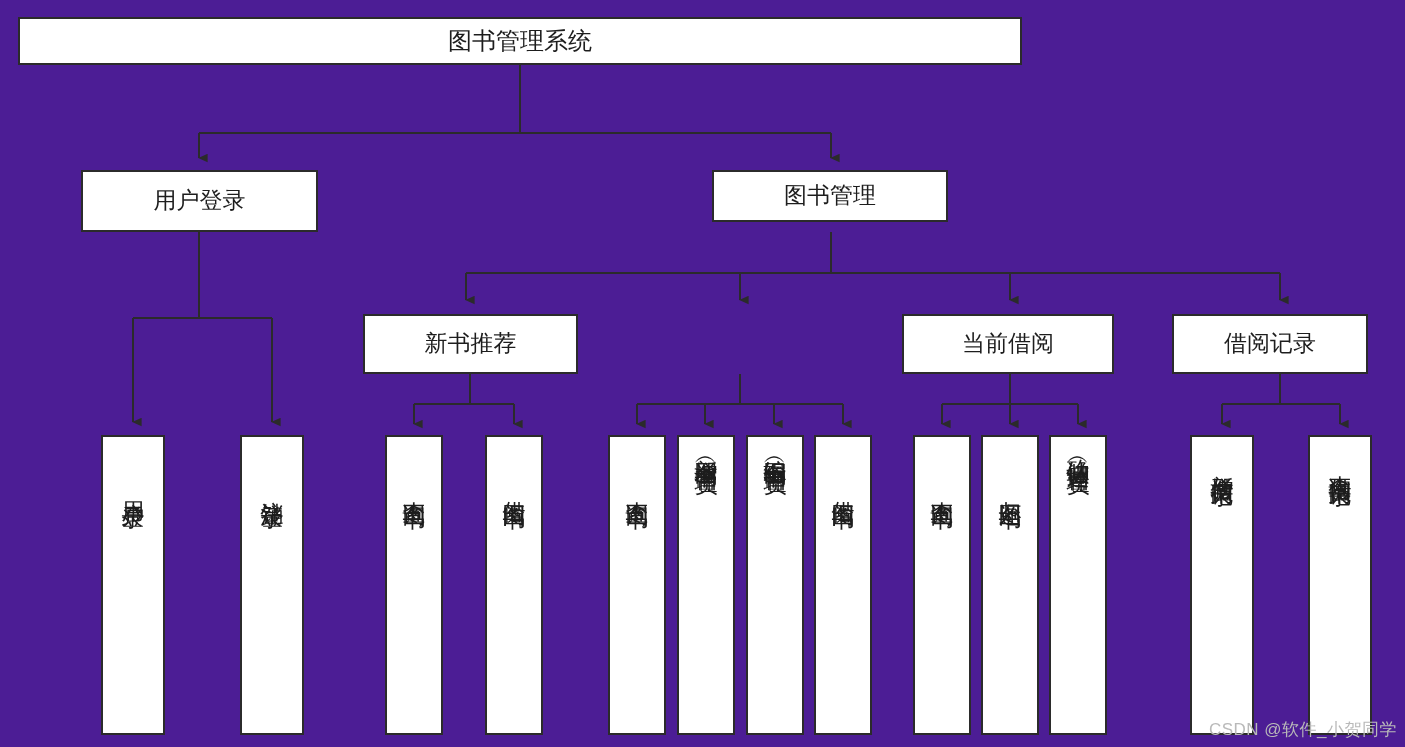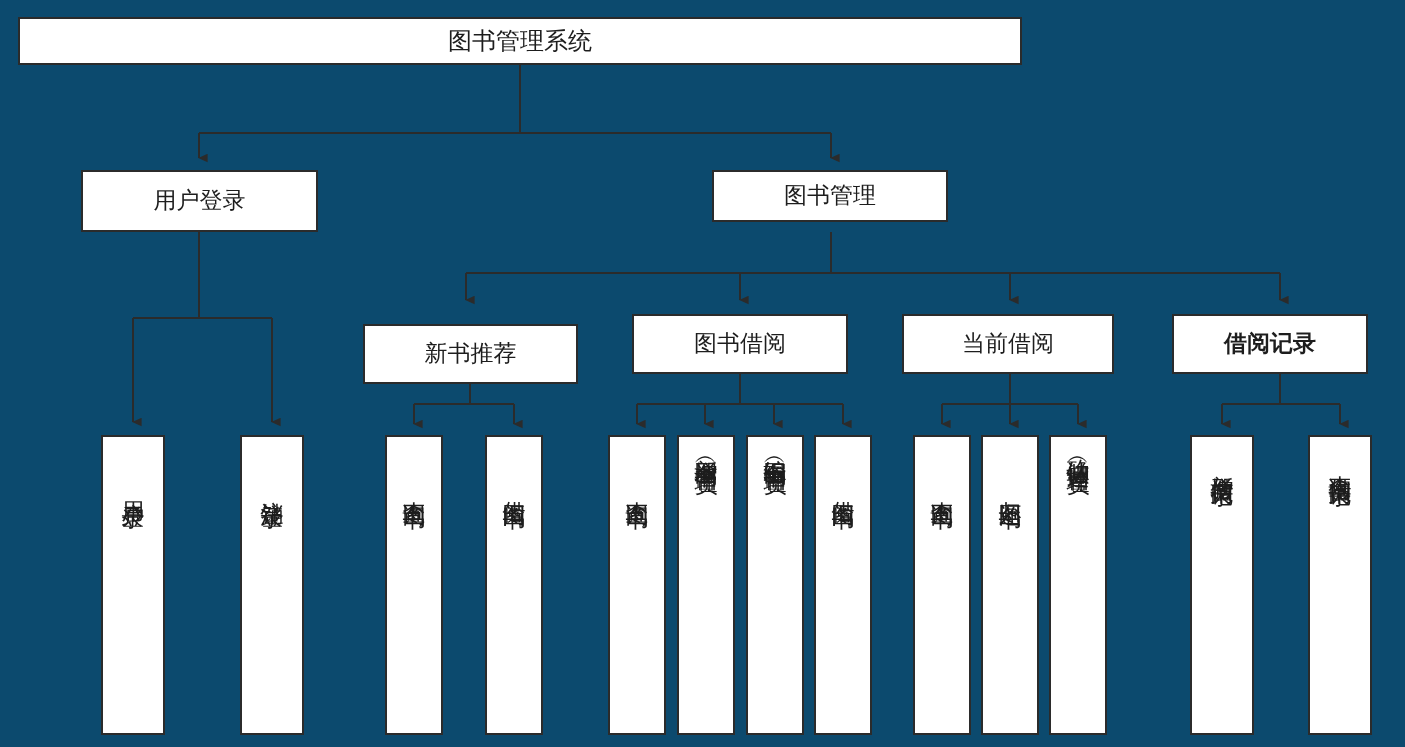--- a/index.html
+++ b/index.html
@@ -8,21 +8,21 @@
     padding: 0;
     background: #ffffff;
   }
   body {
     font-family: "Liberation Sans", "DejaVu Sans", sans-serif;
   }
   #diagram-canvas {
     position: relative;
     width: 1405px;
     height: 747px;
-    background: #0c4a6e;
+    background: #4c1d95;
     overflow: hidden;
   }
   #connector-layer {
     position: absolute;
     left: 0;
     top: 0;
     width: 1405px;
     height: 747px;
     pointer-events: none;
   }
@@ -137,30 +137,27 @@
     <span class="node-label">图书管理系统</span>
   </div>
 
   <div class="node h" style="left:81px; top:170px; width:237px; height:62px;">
     <span class="node-label">用户登录</span>
   </div>
   <div class="node h" style="left:712px; top:170px; width:236px; height:52px;">
     <span class="node-label">图书管理</span>
   </div>
 
-  <div class="node h" style="left:363px; top:324px; width:215px; height:60px;">
+  <div class="node h" style="left:363px; top:314px; width:215px; height:60px;">
     <span class="node-label">新书推荐</span>
-  </div>
-  <div class="node h" style="left:632px; top:314px; width:216px; height:60px;">
-    <span class="node-label">图书借阅</span>
   </div>
   <div class="node h" style="left:902px; top:314px; width:212px; height:60px;">
     <span class="node-label">当前借阅</span>
   </div>
-  <div class="node h" style="left:1172px; top:314px; width:196px; height:60px;font-weight:bold;">
+  <div class="node h" style="left:1172px; top:314px; width:196px; height:60px;">
     <span class="node-label">借阅记录</span>
   </div>
 
   <div class="node v" style="left:101px; top:435px; width:64px; height:300px; padding-top:46px;">
     <span class="node-label">用户登录</span>
   </div>
   <div class="node v" style="left:240px; top:435px; width:64px; height:300px; padding-top:46px;">
     <span class="node-label">注销登录</span>
   </div>
 
@@ -194,13 +191,14 @@
     <span class="node-label">确认归还（管理员）</span>
   </div>
 
   <div class="node v tall-text" style="left:1190px; top:435px; width:64px; height:300px; padding-top:20px;">
     <span class="node-label">新增借阅记录</span>
   </div>
   <div class="node v tall-text" style="left:1308px; top:435px; width:64px; height:300px; padding-top:20px;">
     <span class="node-label">查询借阅记录</span>
   </div>
 
+  <div id="watermark">CSDN @软件_小贺同学</div>
 </div>
 
 </body></html>

